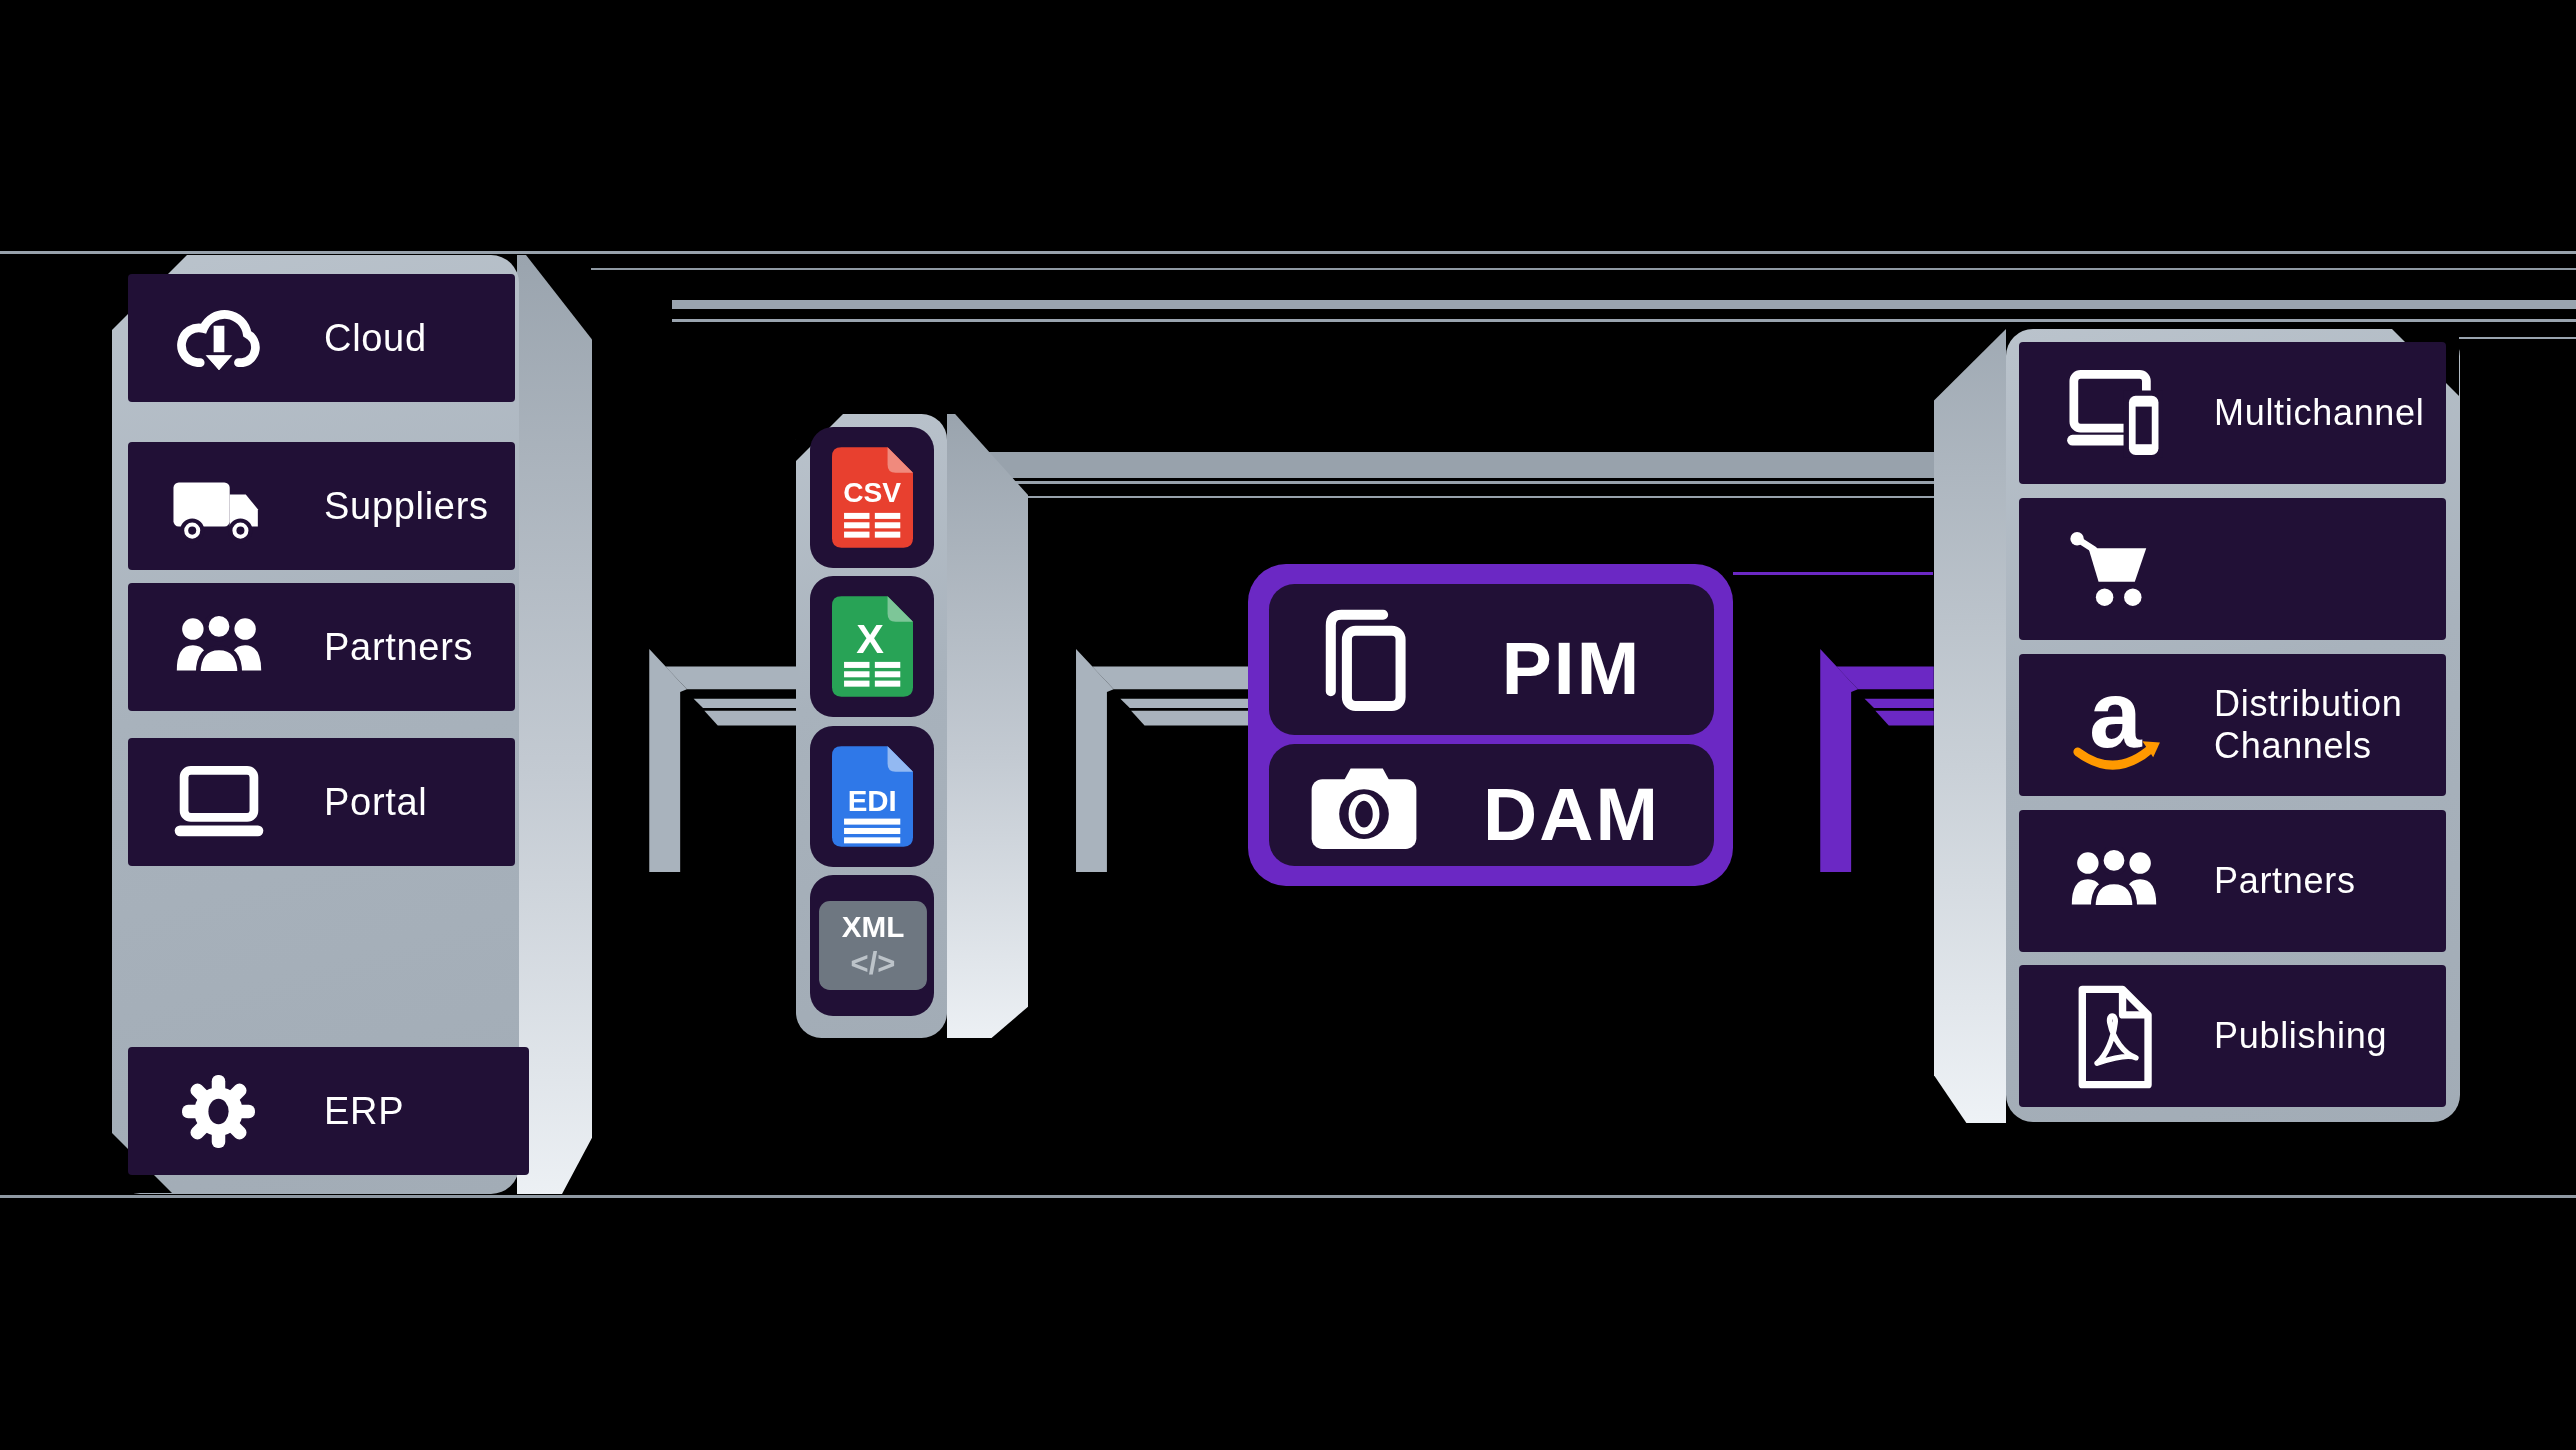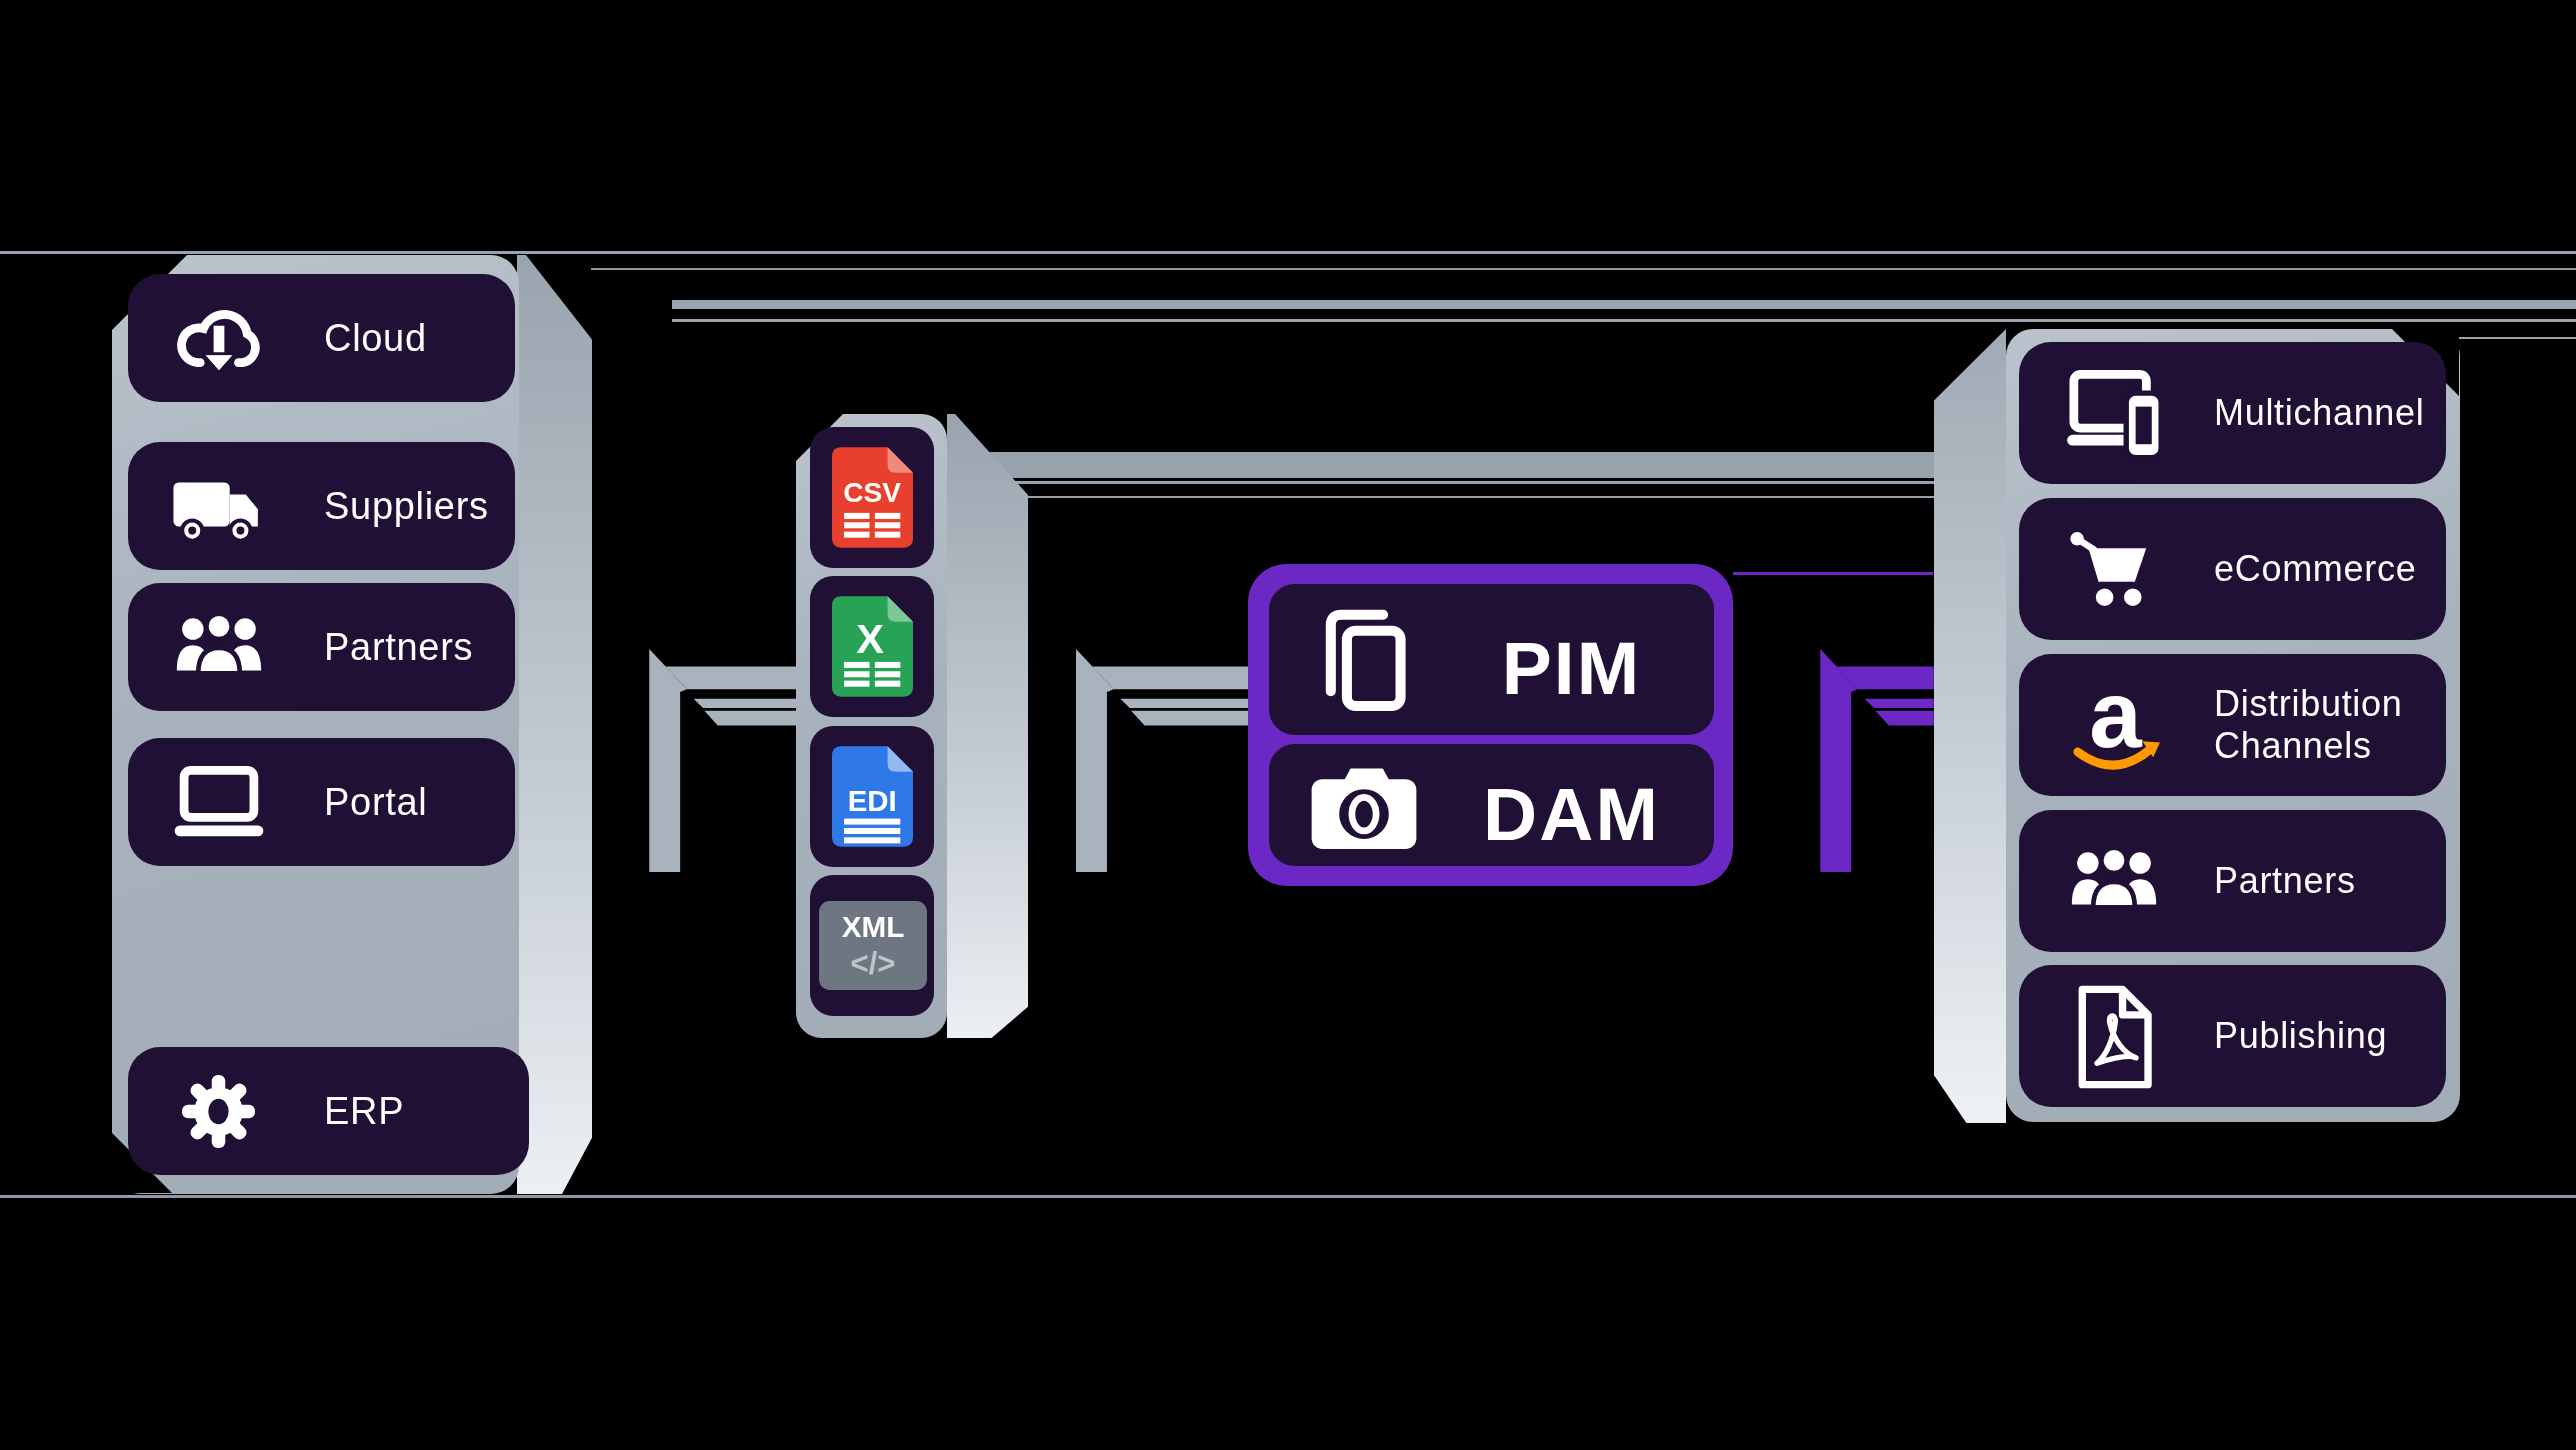--- a/index.html
+++ b/index.html
@@ -7,21 +7,21 @@
          font-family:"Liberation Sans", sans-serif;}
   
   .dline{position:absolute;background:#98a2ac;z-index:1;}
   
   .frame{position:absolute;z-index:2;border-radius:28px;
          background:linear-gradient(165deg,#bac3cc 0%,#a8b2bc 45%,#a2acb6 100%);}
   .sideband{position:absolute;z-index:2;
          background:linear-gradient(180deg,#9aa4ae 0%,#c3cad2 55%,#ecf0f4 100%);}
   .chamfer{position:absolute;z-index:3;background:#000;}
   
-  .card{position:absolute;z-index:4;background:#211036;border-radius:32px;}
+  .card{position:absolute;z-index:4;background:#211036;border-radius:4px;}
   .card .lbl{position:absolute;top:0;bottom:0;display:flex;align-items:center;
          color:#ffffff;font-weight:400;letter-spacing:0.7px;white-space:pre-line;}
   .src .lbl{left:196px;font-size:38px;}
   .chan .lbl{left:195px;font-size:36px;line-height:1.18;}
   .icon{position:absolute;z-index:5;}
   
   .platform-outer{position:absolute;z-index:3;background:#6b28c4;border-radius:38px;}
   .pcard{position:absolute;z-index:4;background:#211036;border-radius:25.5px;}
   .pcard .plbl{position:absolute;top:17px;bottom:0;left:168px;width:269px;
          display:flex;align-items:center;justify-content:center;
@@ -209,21 +209,20 @@
   </div>
 
   <div class="card chan" style="left:2019px;top:498px;width:427px;height:142px;">
     <svg class="icon" style="left:48px;top:30px;" width="94" height="82" viewBox="0 0 140 122">
       <circle cx="15" cy="16" r="10" fill="#ffffff"></circle>
       <path d="M15 16 L40 32" stroke="#ffffff" stroke-width="10" stroke-linecap="round"></path>
       <polygon points="32,30 118,30 101,80 47,80" fill="#ffffff"></polygon>
       <circle cx="56" cy="103" r="13" fill="#ffffff"></circle>
       <circle cx="98" cy="103" r="13" fill="#ffffff"></circle>
     </svg>
-    <span class="lbl">eCommerce</span>
   </div>
 
   <div class="card chan" style="left:2019px;top:654px;width:427px;height:142px;">
     <svg class="icon" style="left:48px;top:17px;" width="101" height="108" viewBox="0 0 150 160">
       <text x="72" y="112" text-anchor="middle" font-size="140" font-weight="700" fill="#ffffff">a</text>
       <path d="M16 120 Q72 162 126 114" stroke="#ff9900" stroke-width="13" fill="none" stroke-linecap="round"></path>
       <polygon points="112,104 138,106 128,128" fill="#ff9900"></polygon>
     </svg>
     <span class="lbl">Distribution
 Channels</span>

